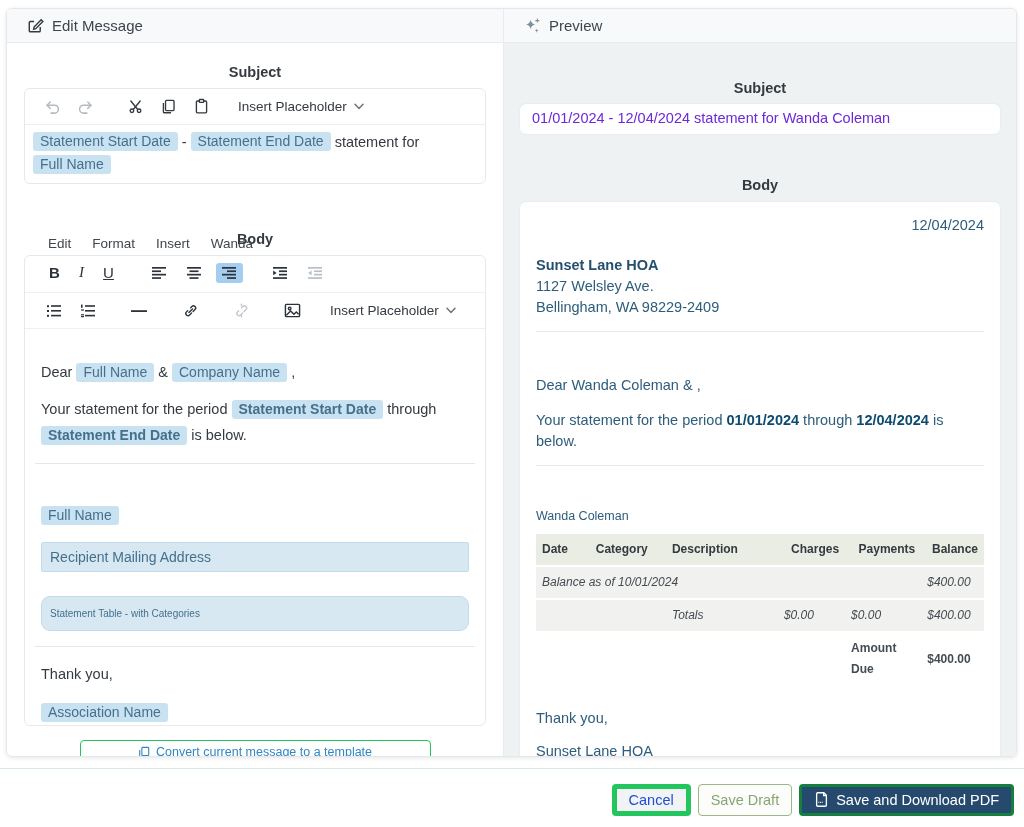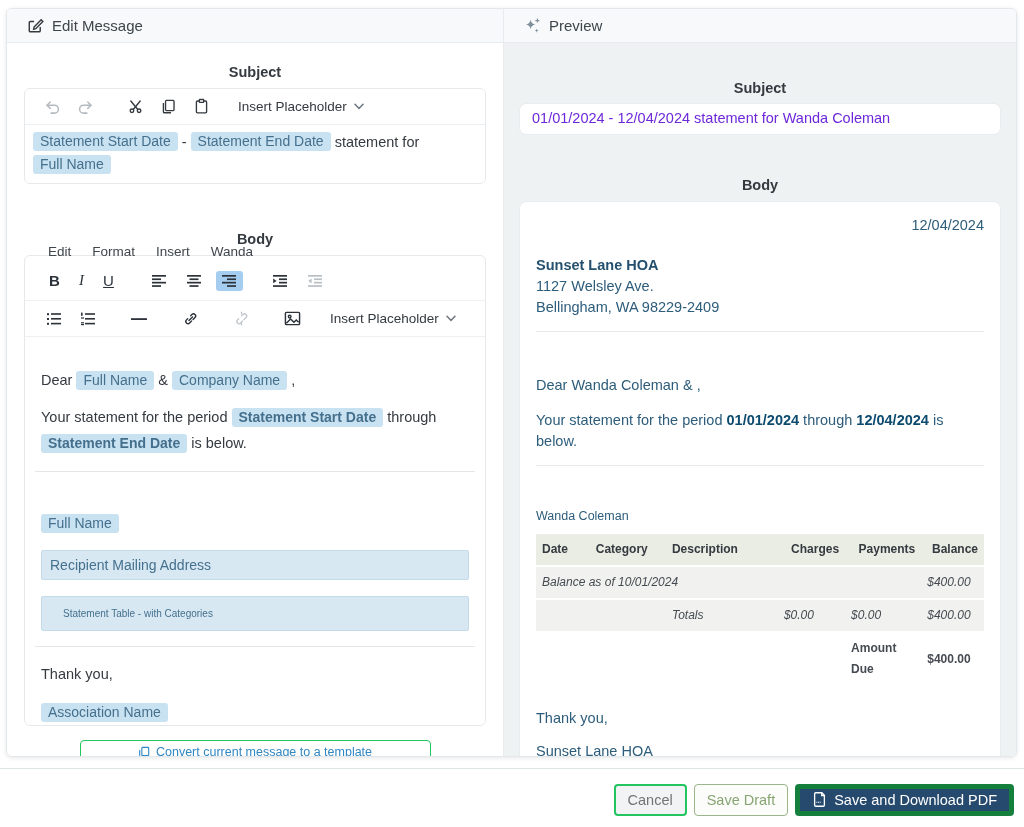--- a/index.html
+++ b/index.html
@@ -59,21 +59,21 @@
   .fmt-btn.u{ text-decoration:underline; }
   .tbtn.active{ background:#a5cdf0; }
 
   .body-content{ flex:1; padding:30px 16px 0; font-size:14.5px; color:#343a40; }
   .body-content p{ line-height:26px; }
   .p-gap{ margin-top:11px; }
   .ed-hr{ border:none; border-top:1px solid #e4e7ea; margin:15px -6px 0; }
   .chip-line{ margin-top:38px; }
   .block{ margin-top:14px; background:#d7e8f2; border:1px solid #c3dbe9; border-radius:2px;
     color:#44708e; font-size:14px; padding:6px 8px; }
-  .block.small{ font-size:10px; padding:11px 21px; margin-top:16px; }
+  .block.small{ font-size:10px; padding:11px 8px; margin-top:24px;border-radius:9px; }
   .thanks{ margin-top:14px; }
   .assoc-line{ margin-top:12px; }
 
   .convert-btn{ display:flex; align-items:center; justify-content:center; gap:6px;
     margin:14px auto 4px; width:351px; height:24px; background:#fff;
     border:1px solid #22c55e; border-radius:4px; color:#3187c2; font-size:12.5px;
     cursor:pointer; font-family:inherit; }
 
   
   .right-body{ padding:21px 16px 0; }
@@ -105,23 +105,23 @@
   .closing{ margin-top:21px; }
   .signature{ margin-top:12px; }
 
   
   .footer-sep{ position:absolute; left:0; top:768px; width:1024px; height:0;
     border-top:1px solid #d9e8e6; }
   .footer{ position:absolute; left:0; top:772px; width:1024px; height:55px;
     display:flex; align-items:center; justify-content:flex-end; padding-right:10px; gap:7px; }
   .btn{ height:32px; border-radius:4px; font-size:14.5px; padding:0 12px;
     cursor:pointer; font-family:inherit; display:inline-flex; align-items:center; gap:7px; }
-  .btn.cancel{ background:#f1f3f5; border:2px solid #22c55e; color:#737373; }
+  .btn.cancel{ background:#f1f3f5; border:5px solid #22c55e; color:#1d4ed8; }
   .btn.draft{ background:#fcfdfb; border:1px solid #9cb589; color:#87a573; }
-  .btn.navy{ background:#264a6e; border:5px solid #15803d; color:#fff; }
+  .btn.navy{ background:#264a6e; border:3px solid #15803d; color:#fff; }
   .red-ring{ border:4px solid #e53425; border-radius:17px; padding:3px 5px;
     display:inline-flex; align-items:center; margin-left:1px; }
 
   svg.ic{ display:block; }
 </style>
 </head>
 <body>
 
 <div class="main-card">
 

